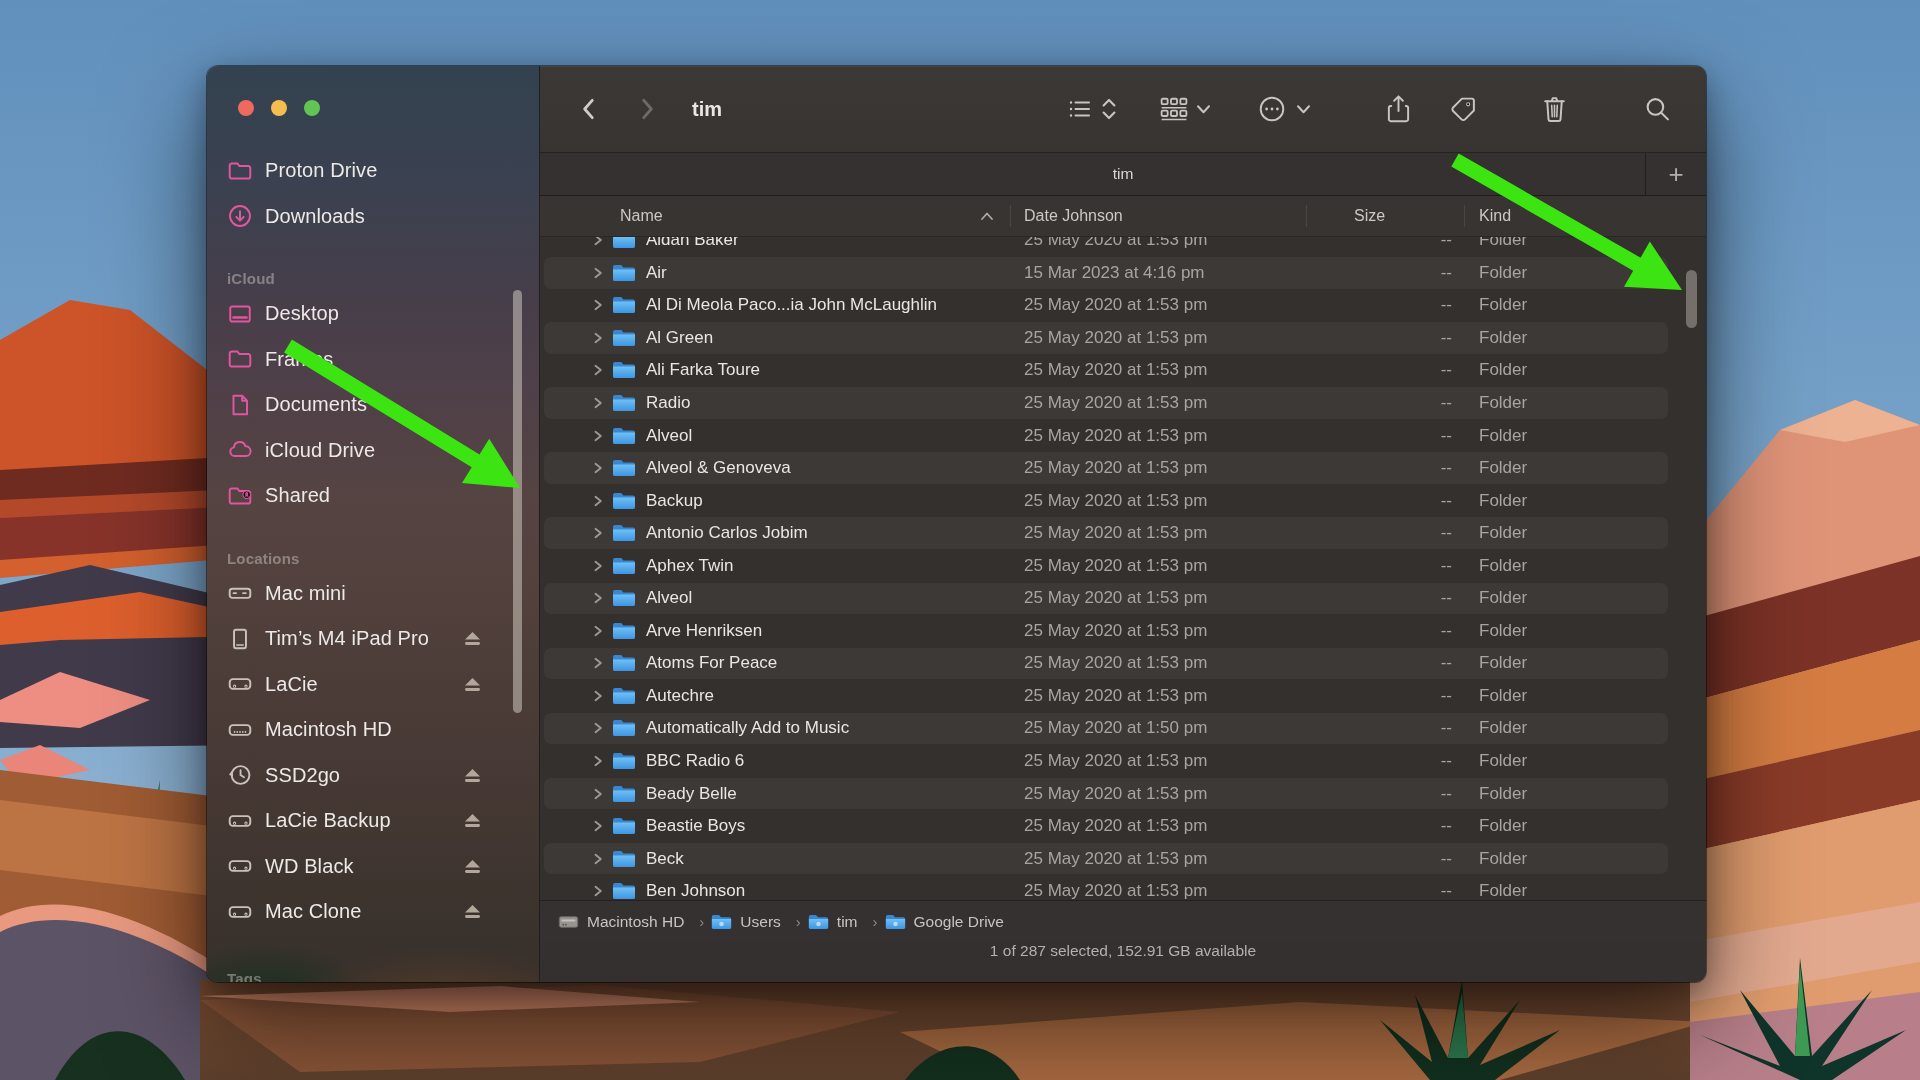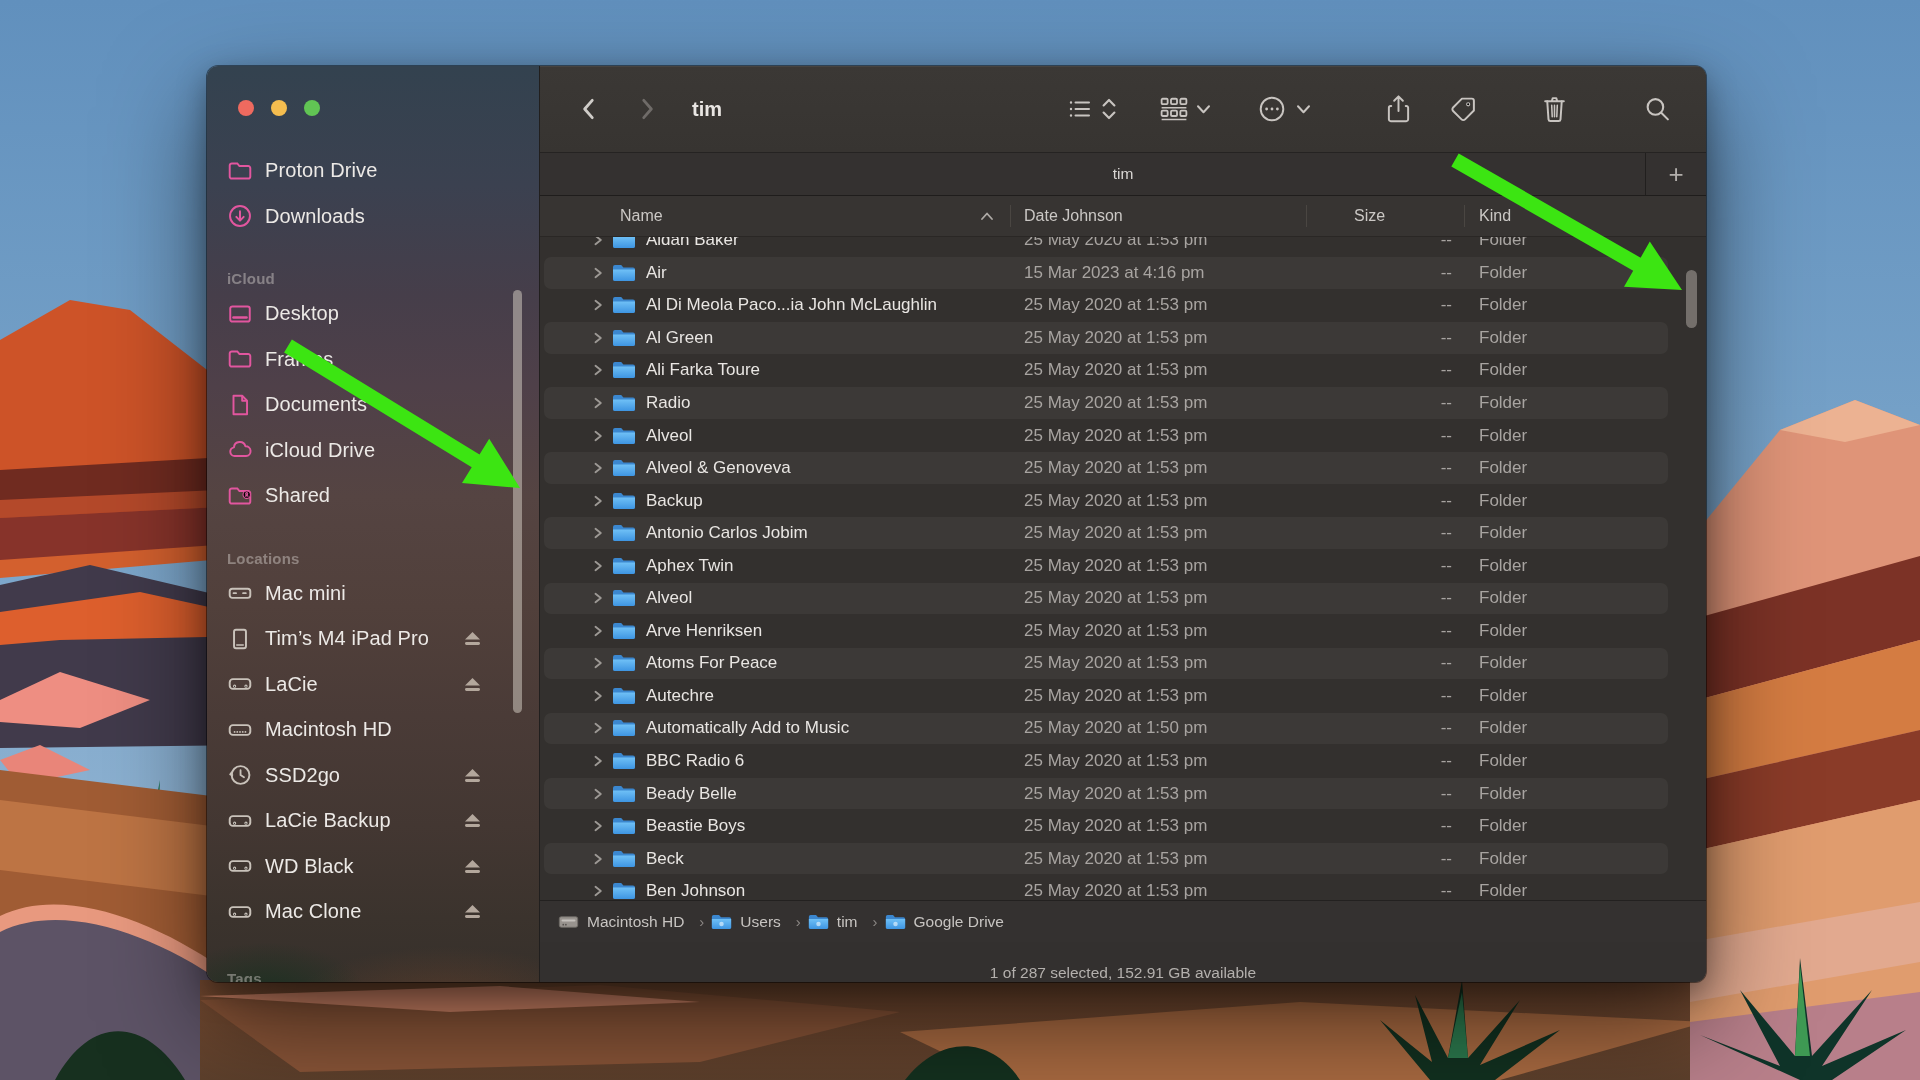--- a/index.html
+++ b/index.html
@@ -75,21 +75,21 @@
   .c-kind{flex:1;padding-left:15px;color:#a8a4a1;}
   .list-scrollbar{position:absolute;right:9px;top:33px;width:11px;height:58px;border-radius:6px;
     background:rgba(170,164,158,.55);z-index:5;}
 
   .pathbar{height:42px;flex:0 0 42px;display:flex;align-items:center;padding-left:18px;
     background:#343130;border-top:1px solid #232120;font-size:15.5px;color:#c7c4c1;}
   .crumb{display:flex;align-items:center;gap:8px;white-space:nowrap;}
   .crumb .pico{width:21px;height:18px;}
   .psep{color:#8b8784;padding:0 7px;font-size:15px;}
 
-  .statusbar{height:40px;flex:0 0 40px;display:flex;align-items:flex-end;justify-content:center;
+  .statusbar{height:40px;flex:0 0 40px;display:flex;align-items:flex-start;justify-content:center;
     background:#33302f;font-size:15.5px;color:#b4b0ad;}
 
   
   #arrows{position:absolute;left:0;top:0;z-index:9;pointer-events:none;}
 
   svg.icon{display:block;}
 </style>
 </head>
 <body>
 

